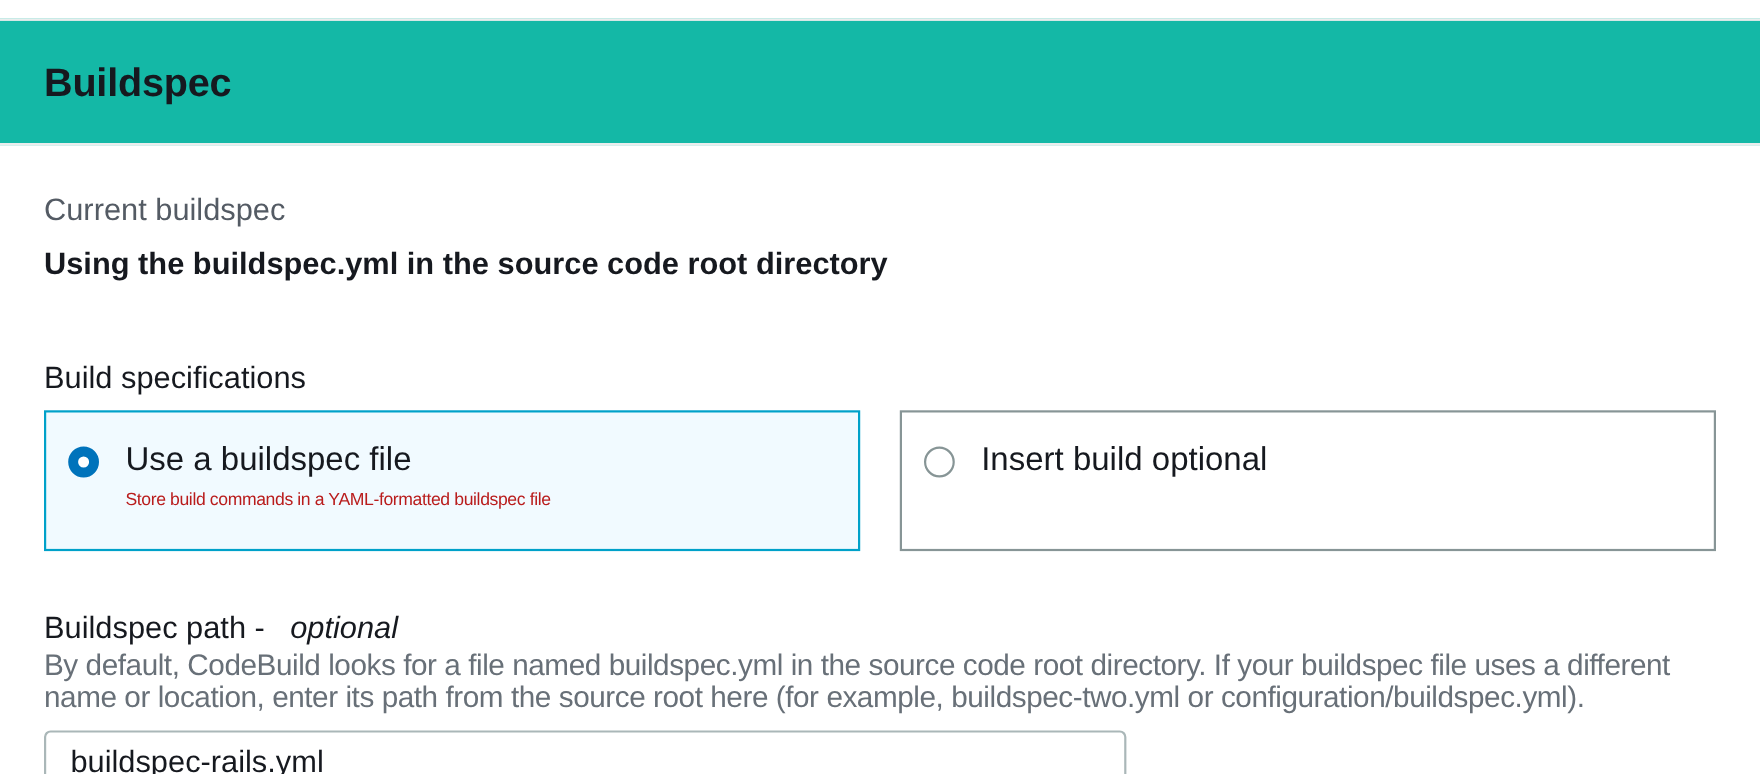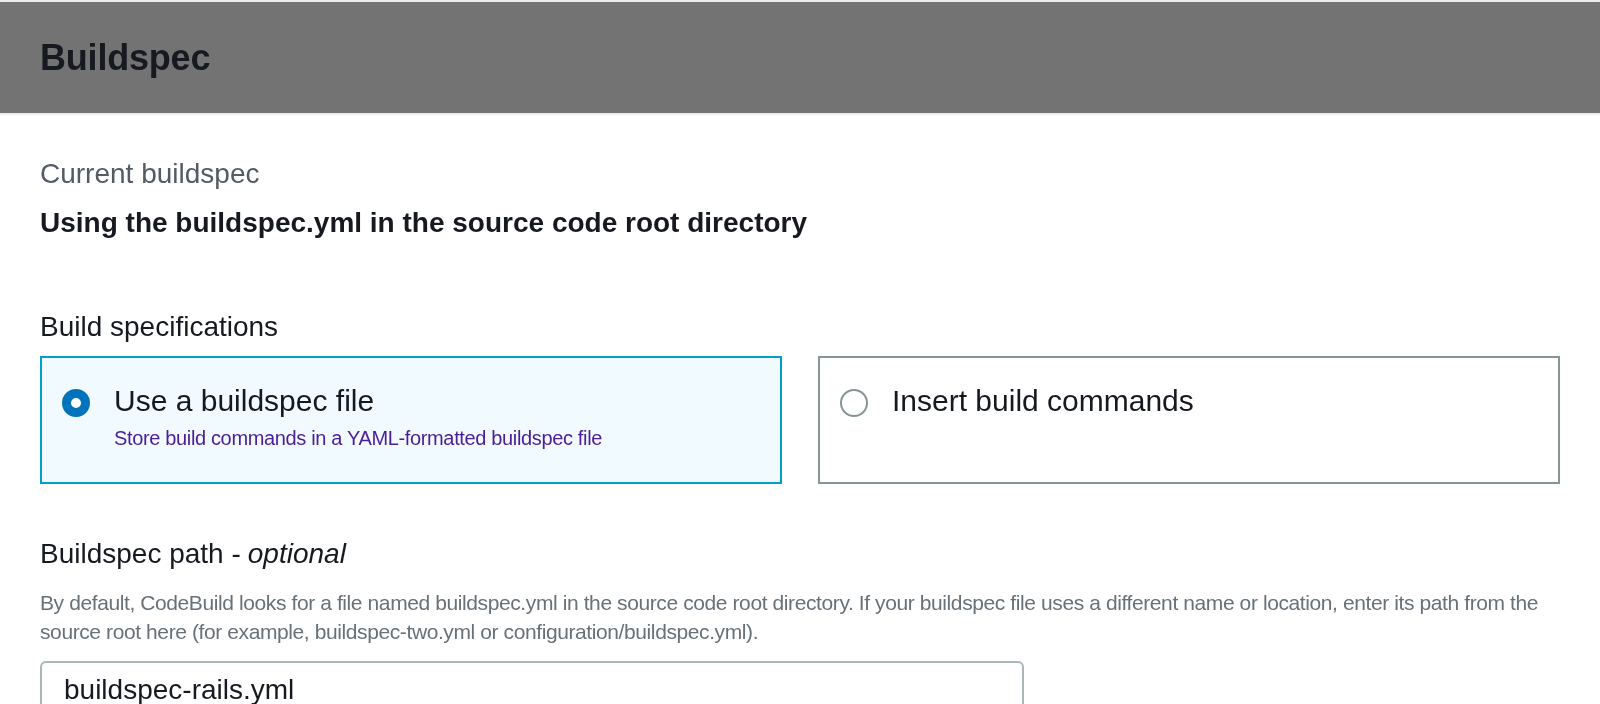--- a/index.html
+++ b/index.html
@@ -7,25 +7,26 @@
     width: 1600px;
     height: 704px;
     background: #ffffff;
     font-family: "Liberation Sans", "DejaVu Sans", sans-serif;
     color: #16191f;
     overflow: hidden;
   }
   .panel-header {
     border-top: 2px solid #eaeded;
     border-bottom: 2px solid #eaeded;
-    background: #737373;
+    background: #14b8a6;
     height: 115px;
     display: flex;
     align-items: center;
     padding: 0 40px;
+    margin-top: 17px;
   }
   .panel-title {
     font-size: 36px;
     font-weight: 700;
     letter-spacing: -0.2px;
     color: #16191f;
   }
   .panel-body {
     padding: 42px 40px 0 40px;
   }
@@ -77,44 +78,44 @@
   }
   .radio.checked { border: 9px solid #0073bb; }
   .radio.unchecked { border: 2px solid #879596; }
   .tile-text { margin-left: 24px; }
   .tile-title {
     font-size: 30px;
     line-height: 38px;
     color: #16191f;
   }
   .tile-desc {
-    font-size: 20px;
+    font-size: 16px;
     letter-spacing: -0.35px;
     line-height: 32px;
-    color: #4c1d95;
+    color: #b91c1c;
     margin-top: 2px;
     white-space: nowrap;
   }
   .name-section { margin-top: 52px; }
   .name-label {
     font-size: 28px;
     line-height: 36px;
     color: #16191f;
   }
   .name-label .optional {
     font-style: italic;
-    margin-left: 7px;
+    margin-left: 23px;
   }
   .name-desc {
-    font-size: 21px;
+    font-size: 27px;
     letter-spacing: -0.4px;
     line-height: 29px;
     color: #687078;
     max-width: 1525px;
-    margin-top: 16px;
+    margin-top: 2px;
   }
   .text-input {
     display: block;
     margin-top: 15px;
     width: 984px;
     height: 58px;
     border: 2px solid #aab7b8;
     border-radius: 6px;
     background: #ffffff;
     padding: 0 22px;
@@ -144,21 +145,21 @@
       <div class="radio checked"></div>
       <div class="tile-text">
         <div class="tile-title">Use a buildspec file</div>
         <div class="tile-desc">Store build commands in a YAML-formatted buildspec file</div>
       </div>
     </div>
 
     <div class="tile">
       <div class="radio unchecked"></div>
       <div class="tile-text">
-        <div class="tile-title">Insert build commands</div>
+        <div class="tile-title">Insert build optional</div>
       </div>
     </div>
 
   </div>
 
   <div class="name-section">
     <div class="name-label">
       <span>Buildspec path -</span><span class="optional">optional</span>
     </div>
     <div class="name-desc">By default, CodeBuild looks for a file named buildspec.yml in the source code root directory. If your buildspec file uses a different name or location, enter its path from the source root here (for example, buildspec-two.yml or configuration/buildspec.yml).</div>

